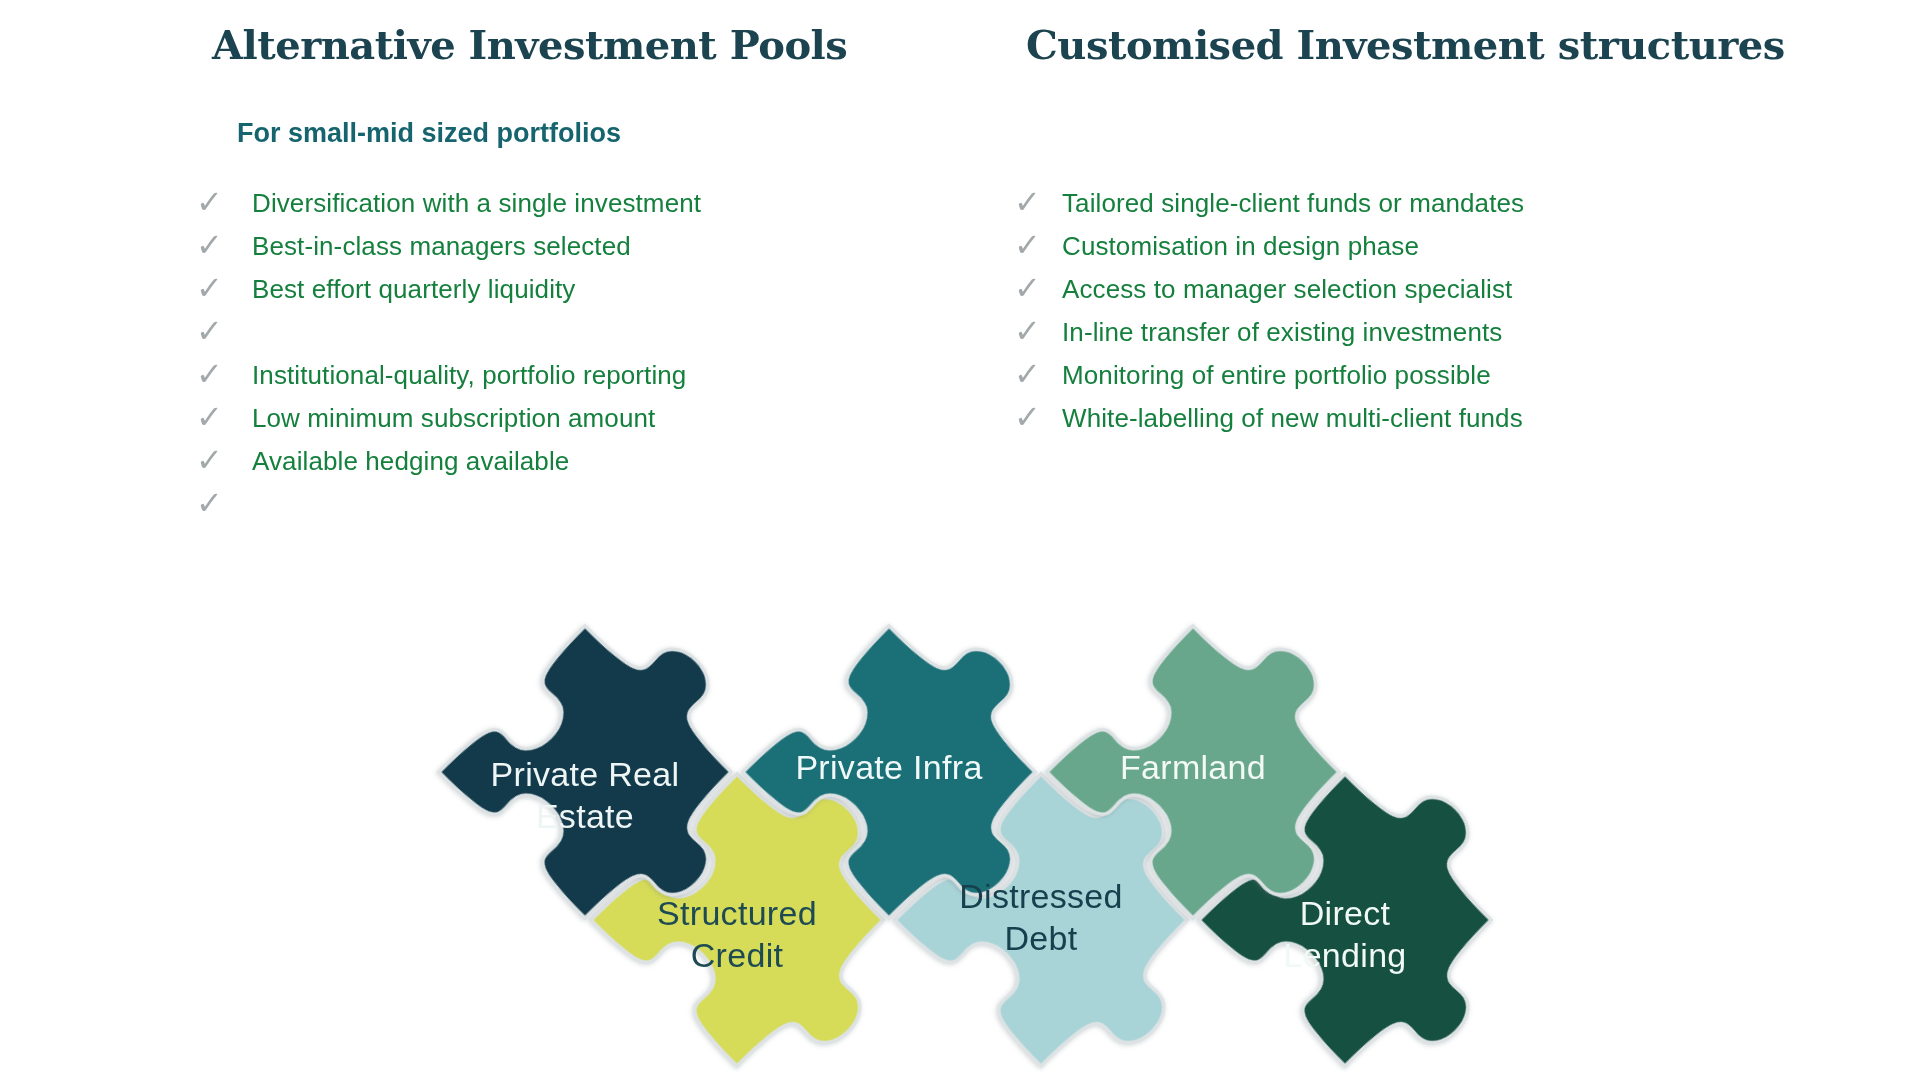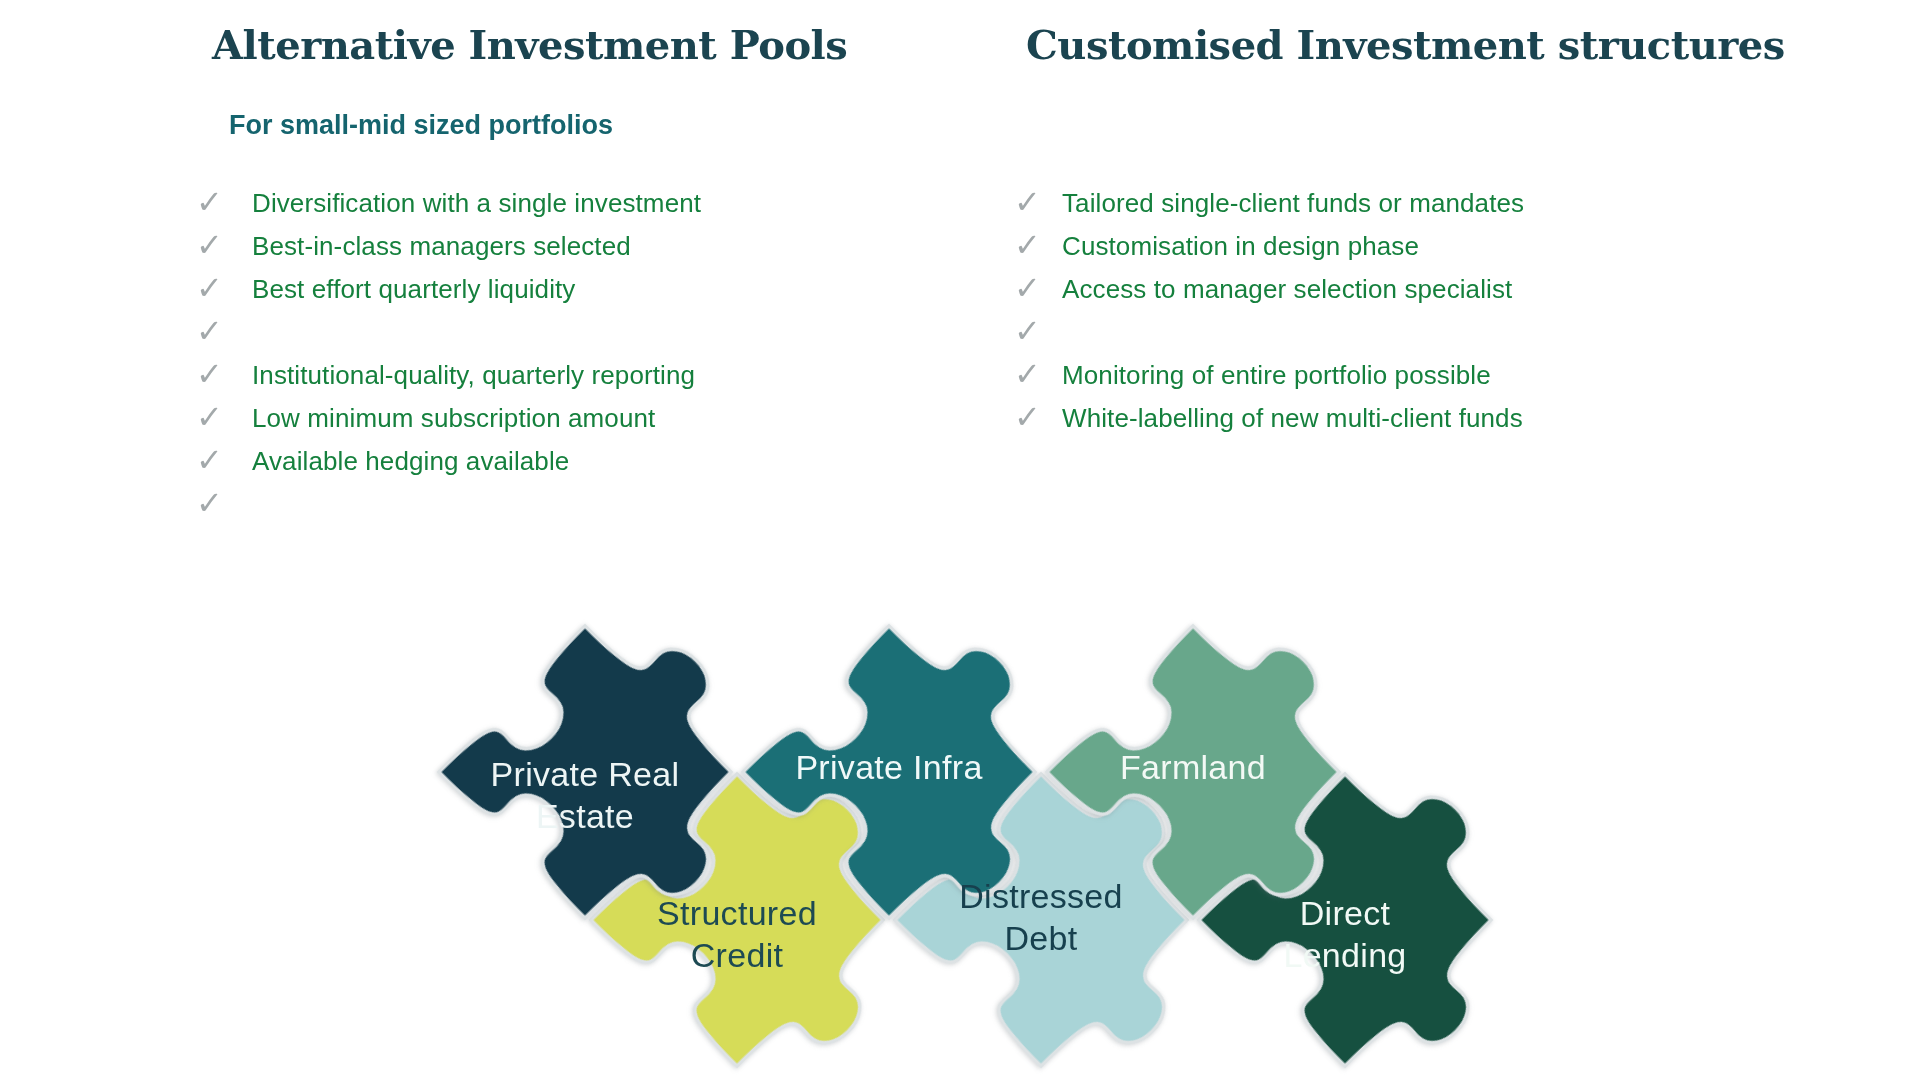--- a/index.html
+++ b/index.html
@@ -13,21 +13,21 @@
   .heading{
     position:absolute;margin:0;
     font-family:"DejaVu Serif","Liberation Serif",serif;
     font-weight:700;font-size:40px;line-height:1.15;
     color:#1b4450;letter-spacing:-0.5px;white-space:nowrap;
   }
   #pools-title{left:212px;top:22px;}
   #custom-title{left:1026px;top:22px;}
 
   .subtitle{
-    position:absolute;margin:8px;
+    position:absolute;margin:16px;
     font-weight:700;font-size:27px;line-height:1.2;
     color:#15646e;white-space:nowrap;
   }
   #pools-subtitle{left:221px;top:101px;}
   #custom-subtitle{left:1026px;top:103px;}
 
   .benefits{position:absolute;list-style:none;margin:0;padding:0;}
   #pools-list{left:196px;top:182px;}
   #custom-list{left:1014px;top:182px;}
   .benefits li{display:flex;align-items:center;height:43px;}
@@ -67,21 +67,21 @@
       </li>
     <li>
         <span class="chk">✓</span>
         <span class="txt">Best effort quarterly liquidity</span>
       </li>
     <li>
         <span class="chk">✓</span>
       </li>
     <li>
         <span class="chk">✓</span>
-        <span class="txt">Institutional-quality, quarterly reporting</span>
+        <span class="txt">Institutional-quality, portfolio reporting</span>
       </li>
     <li>
         <span class="chk">✓</span>
         <span class="txt">Low minimum subscription amount</span>
       </li>
     <li>
         <span class="chk">✓</span>
         <span class="txt">Available hedging available</span>
       </li>
     <li>
@@ -98,20 +98,21 @@
     <li>
         <span class="chk">✓</span>
         <span class="txt">Customisation in design phase</span>
       </li>
     <li>
         <span class="chk">✓</span>
         <span class="txt">Access to manager selection specialist</span>
       </li>
     <li>
         <span class="chk">✓</span>
+        <span class="txt">In-line transfer of existing investments</span>
       </li>
     <li>
         <span class="chk">✓</span>
         <span class="txt">Monitoring of entire portfolio possible</span>
       </li>
     <li>
         <span class="chk">✓</span>
         <span class="txt">White-labelling of new multi-client funds</span>
       </li>
   </ul>

